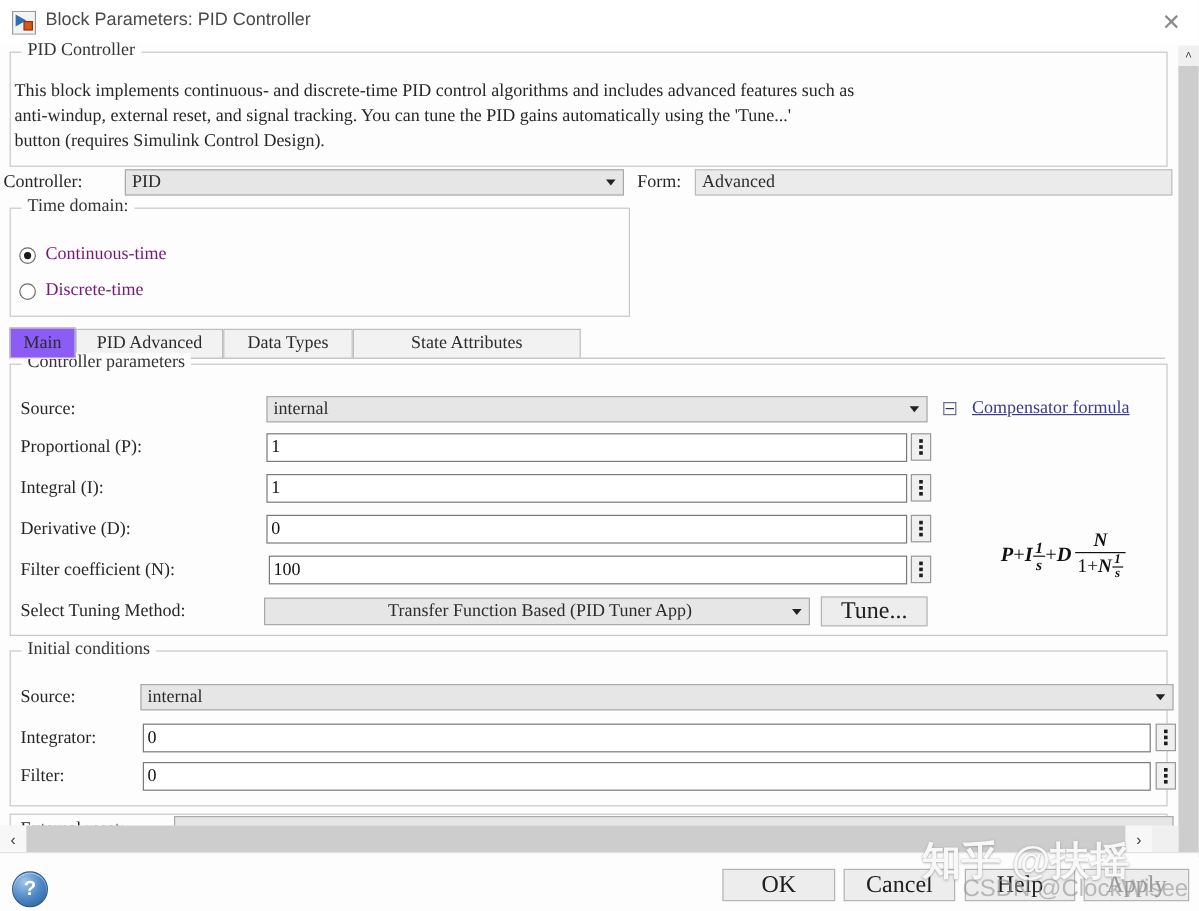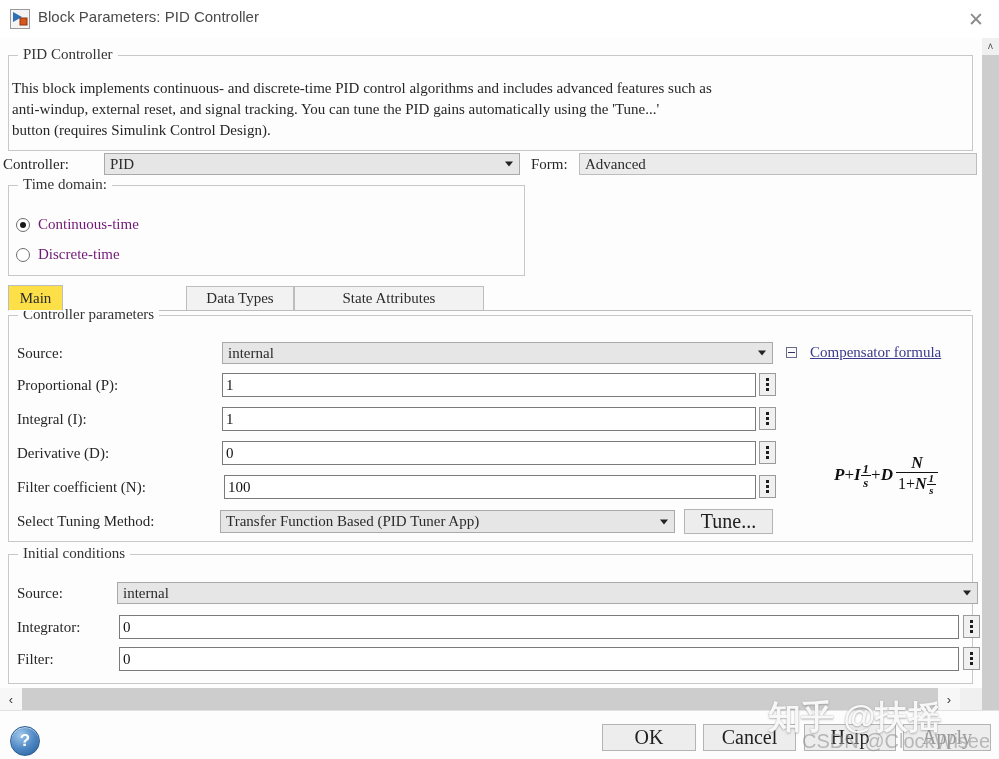--- a/index.html
+++ b/index.html
@@ -21,21 +21,21 @@
     font-family:"Liberation Sans",sans-serif;font-size:15px;color:#4a4a4a;
     white-space:nowrap;
   }
   .close-btn{
     position:absolute;right:0;top:0;width:46px;height:38px;
     display:flex;align-items:center;justify-content:center;
     color:#8b8b8b;font-size:19px;font-family:"Liberation Sans",sans-serif;
   }
 
   
-  .content{position:absolute;left:0;top:38px;width:999px;height:676px;background:#fdfdfd;margin-top:12px;}
+  .content{position:absolute;left:0;top:38px;width:999px;height:676px;background:#fdfdfd;}
 
   
   .group{position:absolute;border:1px solid #c8c8c8;}
   .group-title{
     position:absolute;top:-10px;left:9px;background:#fdfdfd;
     padding:0 5px;font-size:15px;color:#333;white-space:nowrap;
   }
 
   .lbl{position:absolute;font-size:15px;color:#262626;white-space:nowrap;}
 
@@ -83,21 +83,21 @@
 
   
   .tabstrip{position:absolute;left:8px;top:235px;width:963px;height:26px;}
   .tabstrip .base{position:absolute;left:0;bottom:0;width:963px;height:1px;background:#bdbdbd;}
   .tab{
     position:absolute;bottom:0;height:25px;box-sizing:border-box;
     border:1px solid #bdbdbd;background:#f2f2f2;
     display:flex;align-items:center;justify-content:center;
     font-size:15px;color:#2b2b2b;padding:0 11px;white-space:nowrap;
   }
-  .tab.active{background:#fde047;border-bottom:1px solid #fdfdfd;height:26px;z-index:2;}
+  .tab.active{background:#8b5cf6;border-bottom:1px solid #fdfdfd;height:26px;z-index:2;}
 
   
   .collapse-box{
     position:absolute;width:11px;height:11px;box-sizing:border-box;
     border:1px solid #6b6b8f;background:#fbfbfb;
   }
   .collapse-box::after{
     content:"";position:absolute;left:1px;top:4px;width:7px;height:1px;background:#33335c;
   }
   .link{
@@ -208,20 +208,21 @@
       <span class="rl">Continuous-time</span>
     </div>
     <div class="radio" style="left:16px;top:196px;">
       <span class="mark"></span>
       <span class="rl">Discrete-time</span>
     </div>
 
     <div class="tabstrip">
       <div class="base"></div>
       <div class="tab active" style="left:0px;width:55px;">Main</div>
+      <div class="tab" style="left:55px;width:123px;">PID Advanced</div>
       <div class="tab" style="left:178px;width:108px;">Data Types</div>
       <div class="tab" style="left:286px;width:190px;">State Attributes</div>
     </div>
 
     <div class="group" style="left:8px;top:265px;width:963px;height:225px;">
       <div class="group-title">Controller parameters</div>
     </div>
 
     <div class="lbl" style="left:17px;top:295px;">Source:</div>
     <div class="combo" style="left:222px;top:292px;width:551px;height:22px;">
@@ -255,21 +256,21 @@
 
     <div class="lbl" style="left:17px;top:429px;">Filter coefficient (N):</div>
     <div class="tf" style="left:224px;top:425px;width:532px;height:24px;">100</div>
     <div class="dots" style="left:759px;top:425px;">
       <i></i>
         <i></i>
         <i></i>
     </div>
 
     <div class="lbl" style="left:17px;top:463px;">Select Tuning Method:</div>
-    <div class="combo" style="left:220px;top:460px;width:455px;height:23px;">
+    <div class="combo" style="left:220px;top:460px;width:455px;height:23px;justify-content:center;">
       <span>Transfer Function Based (PID Tuner App)</span>
       <span class="arrow"></span>
     </div>
     <div class="btn" style="left:684px;top:459px;width:89px;height:25px;">Tune...</div>
 
     <div class="collapse-box" style="left:786px;top:297px;"></div>
     <div class="link" style="left:810px;top:294px;">Compensator formula</div>
 
     <div class="formula" style="left:834px;top:405px;font-size:17px;">
       <span class="it">P</span><span>+</span><span class="it">I</span><span class="frac" style="font-size:13px;">

